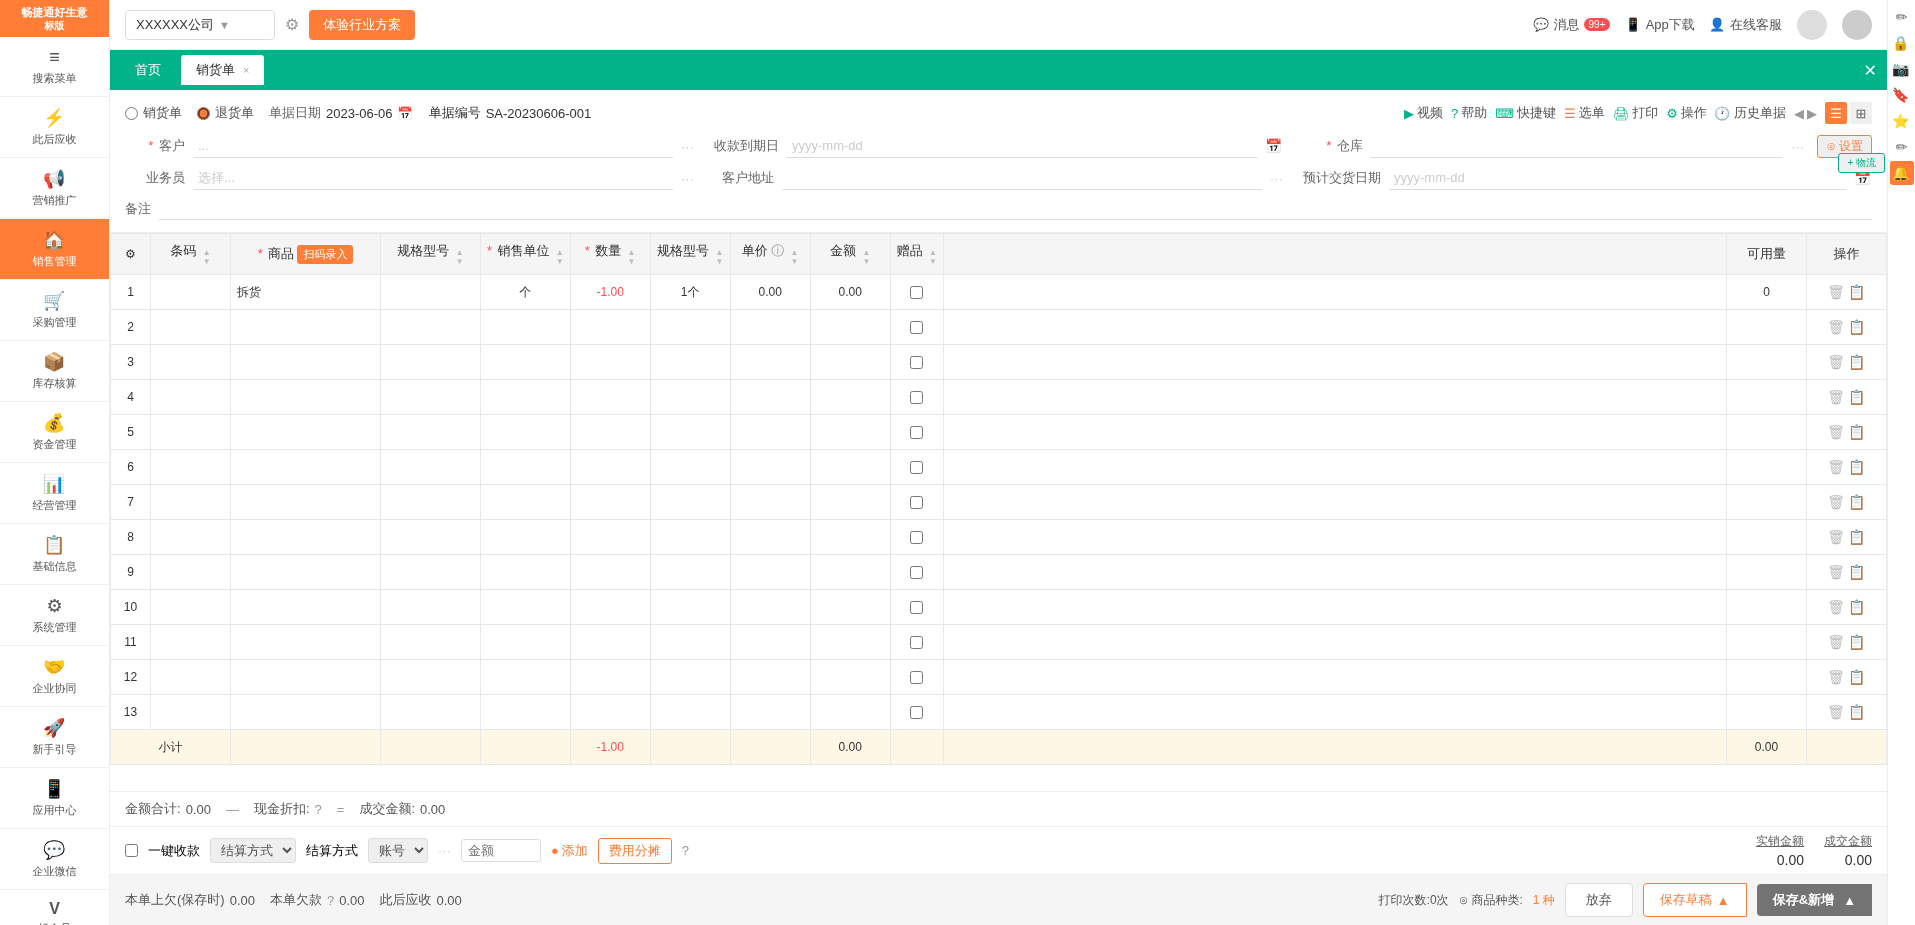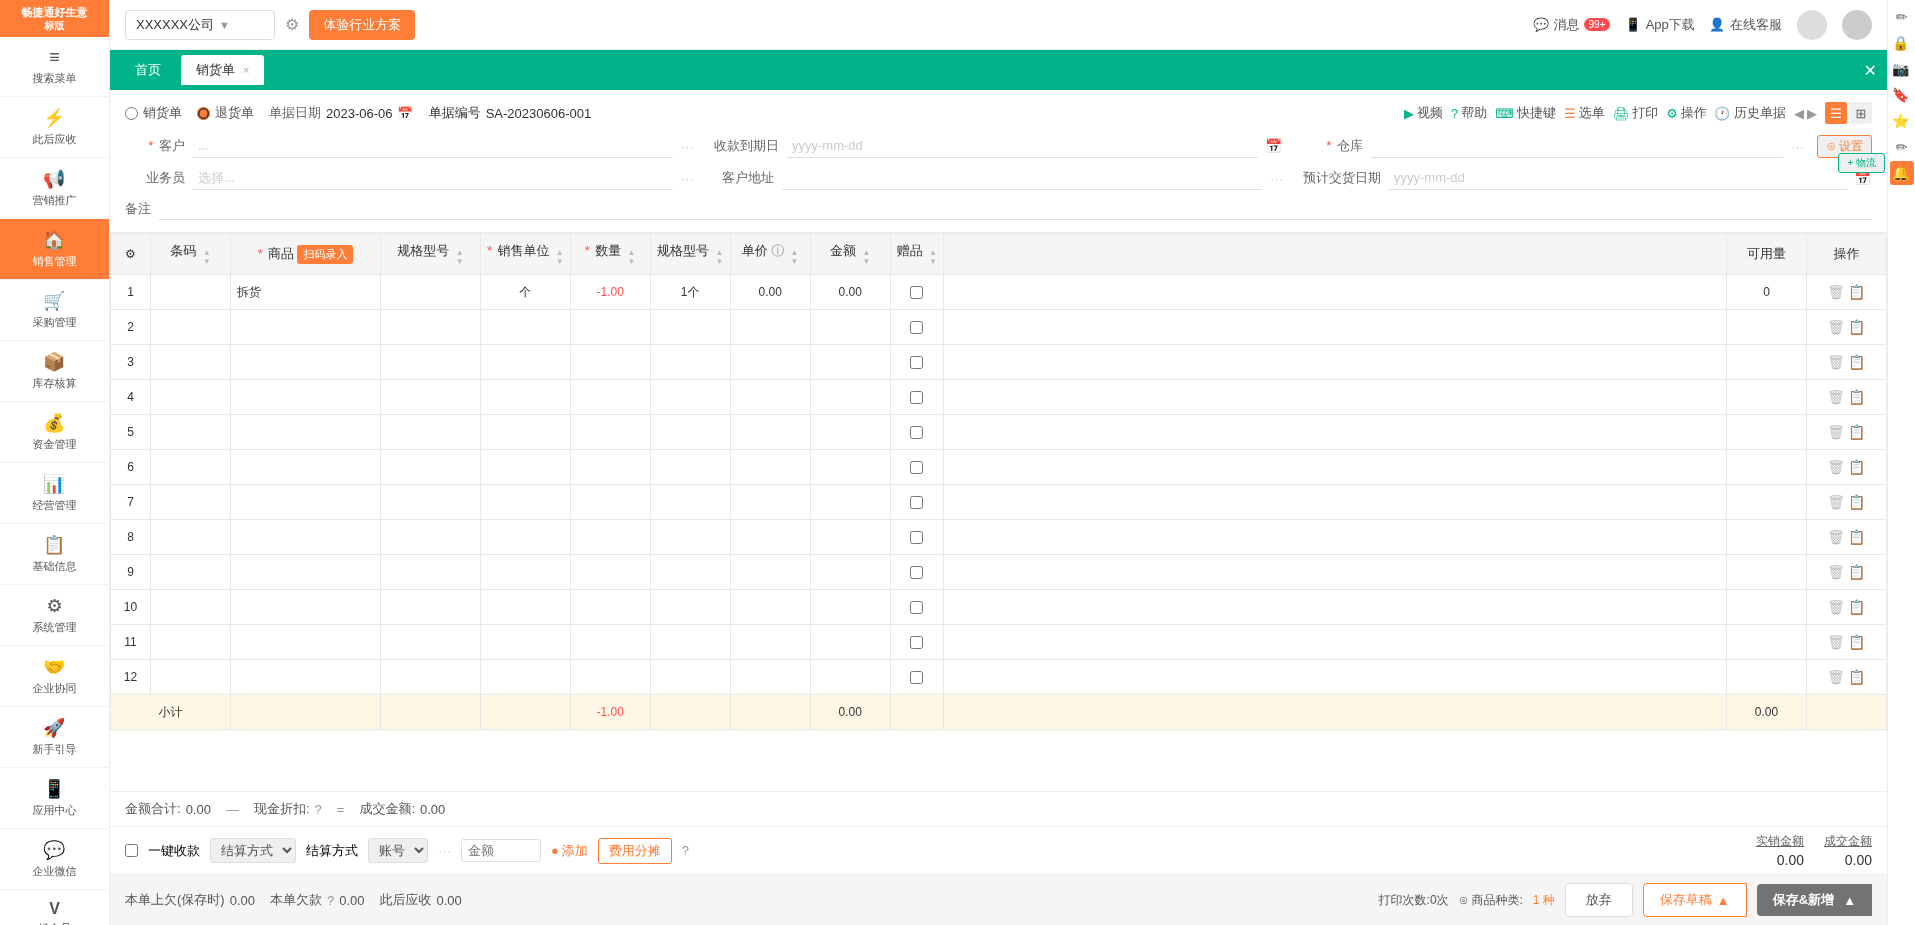--- a/index.html
+++ b/index.html
@@ -762,20 +762,42 @@
                     <input type="checkbox" style="">
                   </div>
                 </td>
       <td style="min-width:200px;"></td>
       <td></td>
       <td>
         <span class="delete-icon">🗑</span>
         <span class="copy-icon">📋</span>
       </td>
     </tr>
+              <tr>
+      <td>13</td>
+      <td><input type="text" style="border: none; outline: none; width: 100%; background: transparent; text-align: center;" value=""></td>
+      <td style="text-align:left;"></td>
+      <td><input type="text" style="border: none; outline: none; width: 100%; background: transparent; text-align: center;" value=""></td>
+      <td></td>
+      <td></td>
+      <td></td>
+      <td></td>
+      <td></td>
+      <td>
+                  <div class="checkbox-cell">
+                    <input type="checkbox" style="">
+                  </div>
+                </td>
+      <td style="min-width:200px;"></td>
+      <td></td>
+      <td>
+        <span class="delete-icon">🗑</span>
+        <span class="copy-icon">📋</span>
+      </td>
+    </tr>
             </tbody>
           <tfoot>
             <tr style="background:#fff7e6;">
               <td colspan="2" style="font-weight:500;">小计</td>
               <td></td>
               <td></td>
               <td></td>
               <td class="red">-1.00</td>
               <td></td>
               <td></td>

